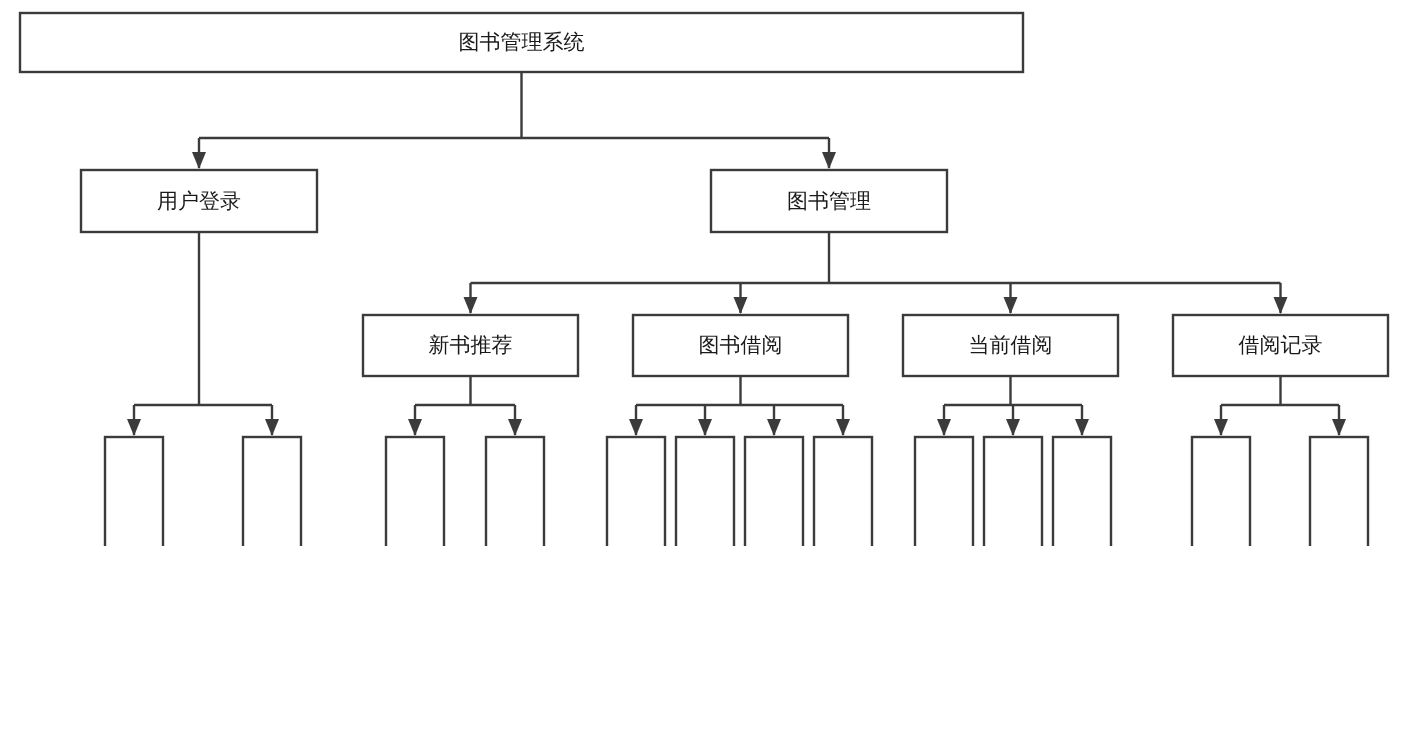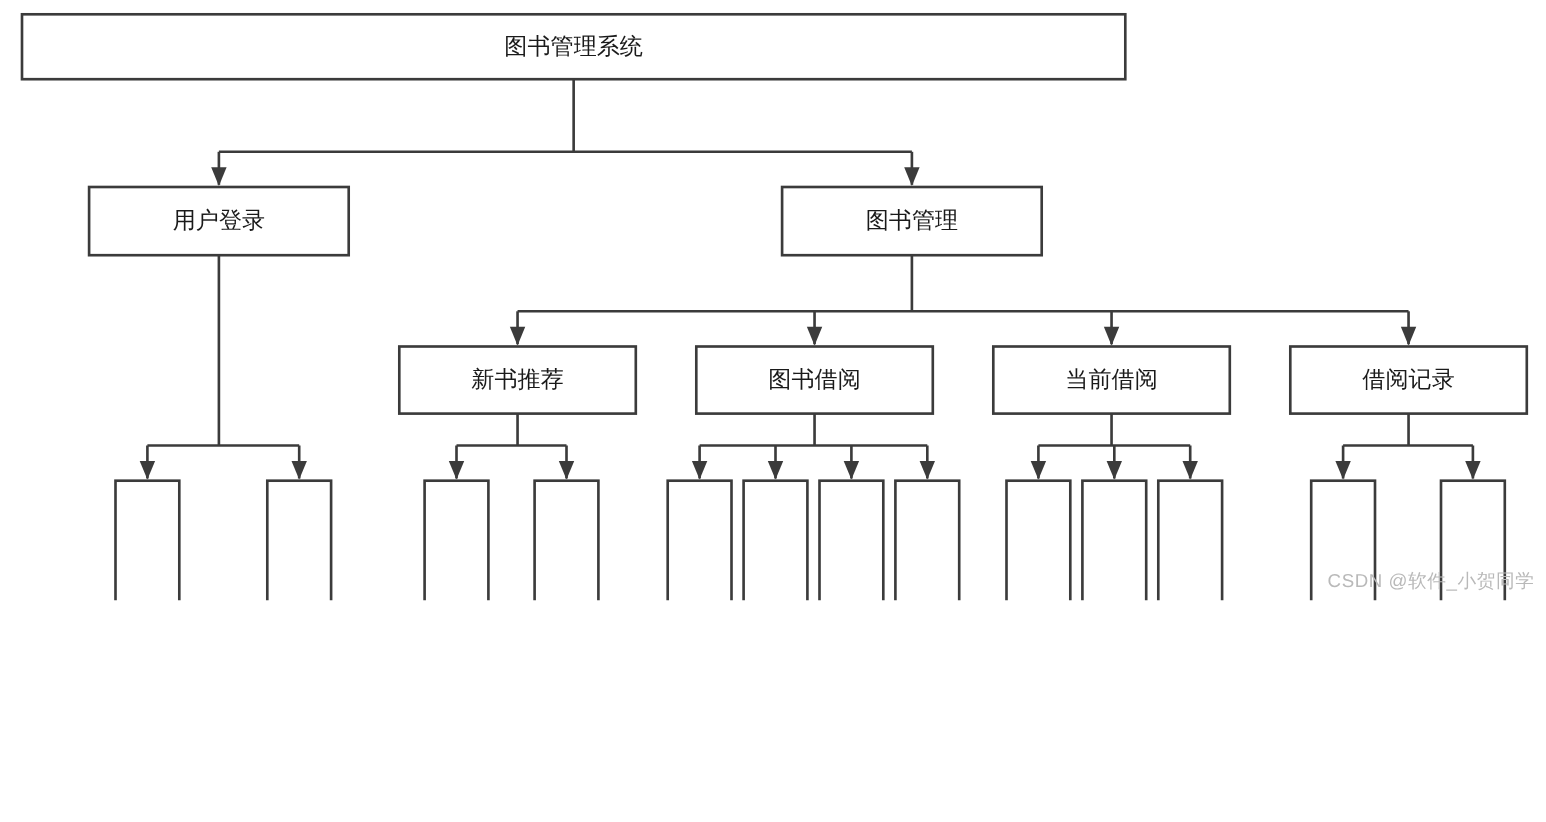--- a/index.html
+++ b/index.html
@@ -202,15 +202,14 @@
           <rect x="1192" y="437" width="58" height="296" class="node-rect"></rect>
           <text x="1221" y="455" class="node-label v" dominant-baseline="hanging" text-anchor="middle" transform="translate(0, 112.71484375)">新增借阅记录</text>
         </g>
         <g>
           <rect x="1310" y="437" width="58" height="296" class="node-rect"></rect>
           <text x="1339" y="455" class="node-label v" dominant-baseline="hanging" text-anchor="middle" transform="translate(0, 112.71484375)">查询借阅记录</text>
         </g>
       </g>
   </svg>
 
-  <div class="watermark">CSDN @软件_小贺同学</div>
 
 </div>
 
 </body></html>

